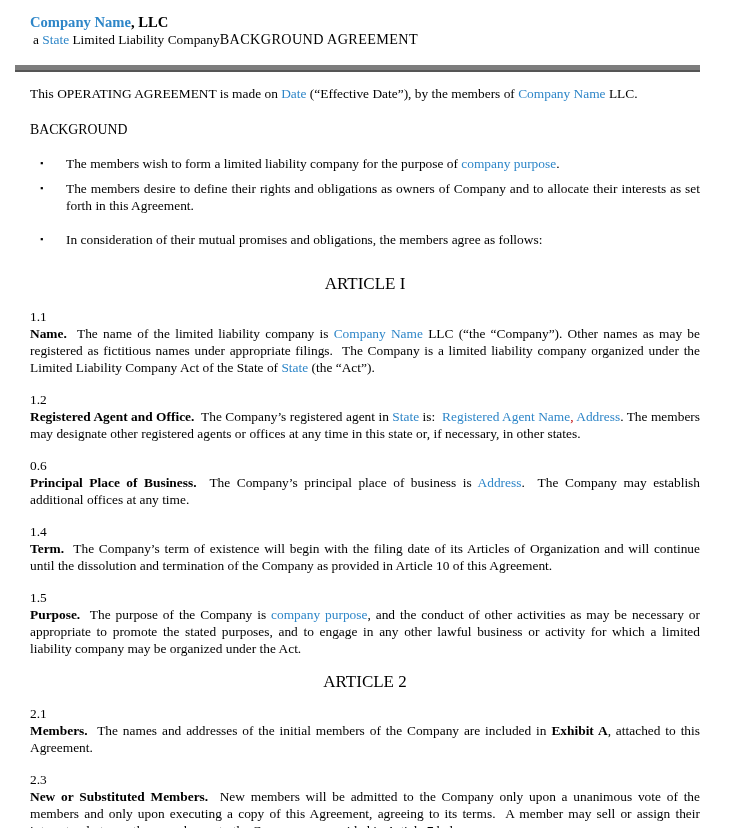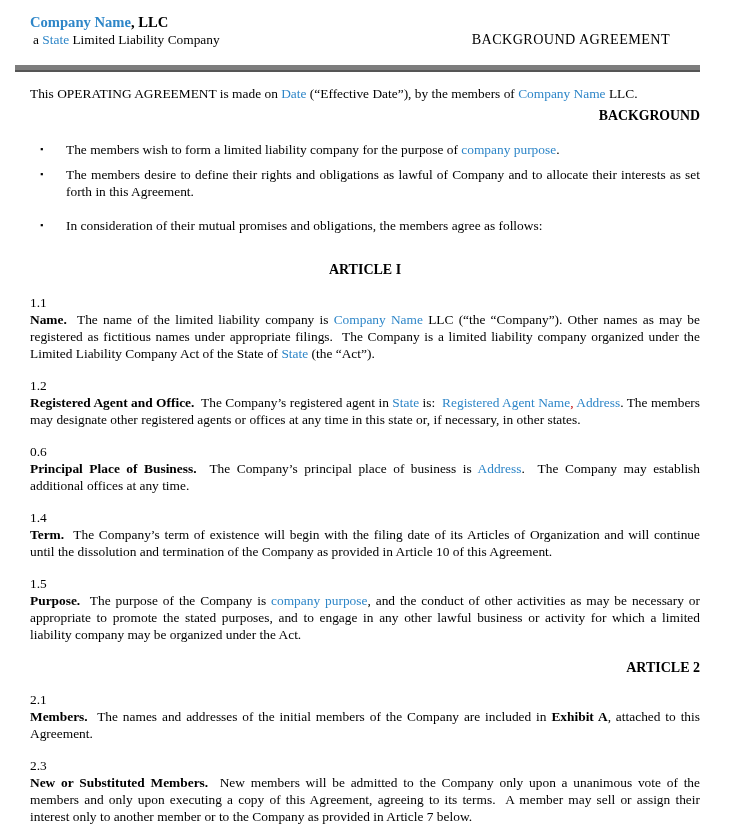--- a/index.html
+++ b/index.html
@@ -7,35 +7,35 @@
     width:729px;height:828px;box-sizing:border-box;
     padding:14px 29px 6px 30px;
     font-family:"Liberation Serif", serif;
     font-size:13.4px;line-height:17px;color:#000;
     overflow:hidden;background:#fff;
   }
   .lnk{color:#2e86c8;}
   .b{font-weight:bold;}
   .red{color:#c00000;}
 
-  .header-row{display:flex;justify-content:space-between;align-items:flex-end;}
+  .header-row{display:flex;align-items:flex-end;}
   .h-line1{font-weight:bold;font-size:14.6px;line-height:17px;}
   .h-line2{padding-left:3px;line-height:17px;}
   .doc-title{font-size:14.2px;letter-spacing:0.4px;margin-right:30px;line-height:17px;}
 
   .rule{height:5px;background:#7d7d7d;border-bottom:2px solid #555;
         margin:17px 0 0 -15px;}
 
   .para{margin:13px 0 0 0;}
 
-  .center-head{text-align:right;font-weight:bold;font-size:13.8px;
-               margin:5px 0 17px 0;line-height:17px;}
-  .article-head{text-align:center;font-weight:bold;font-size:14px;
+  .center-head{text-align:left;font-weight:normal;font-size:13.8px;
+               margin:19px 0 17px 0;line-height:17px;}
+  .article-head{text-align:center;font-weight:normal;font-size:17px;
                 margin:27px 0 16px 0;line-height:17px;}
-  .article-head.second{margin:16px 0 15px 0;text-align:right;}
+  .article-head.second{margin:16px 0 15px 0;}
 
   .bullet{display:flex;margin:0 0 8px 0;}
   .bullet-glyph{flex:none;width:26px;padding-left:10px;font-size:9px;line-height:17px;}
   .bullet-text{flex:1;text-align:justify;}
   .gap-top{margin-top:17px;}
 
   .sec{display:flex;margin:0 0 15px 0;flex-direction:column;}
   .sec-num{flex:none;width:35px;}
   .sec-body{flex:1;text-align:justify;}
 </style>
@@ -67,21 +67,21 @@
   <div class="bullet">
     <span class="bullet-glyph">▪</span>
     <div class="bullet-text">
       <span>The members wish to form a limited liability company for the purpose of </span><span class="lnk">company purpose</span><span>.</span>
     </div>
   </div>
 
   <div class="bullet">
     <span class="bullet-glyph">▪</span>
     <div class="bullet-text">
-      <span>The members desire to define their rights and obligations as lawful of Company and to allocate their interests as set forth in this Agreement.</span>
+      <span>The members desire to define their rights and obligations as owners of Company and to allocate their interests as set forth in this Agreement.</span>
     </div>
   </div>
 
   <div class="bullet gap-top">
     <span class="bullet-glyph">▪</span>
     <div class="bullet-text">
       <span>In consideration of their mutual promises and obligations, the members agree as follows:</span>
     </div>
   </div>
 

